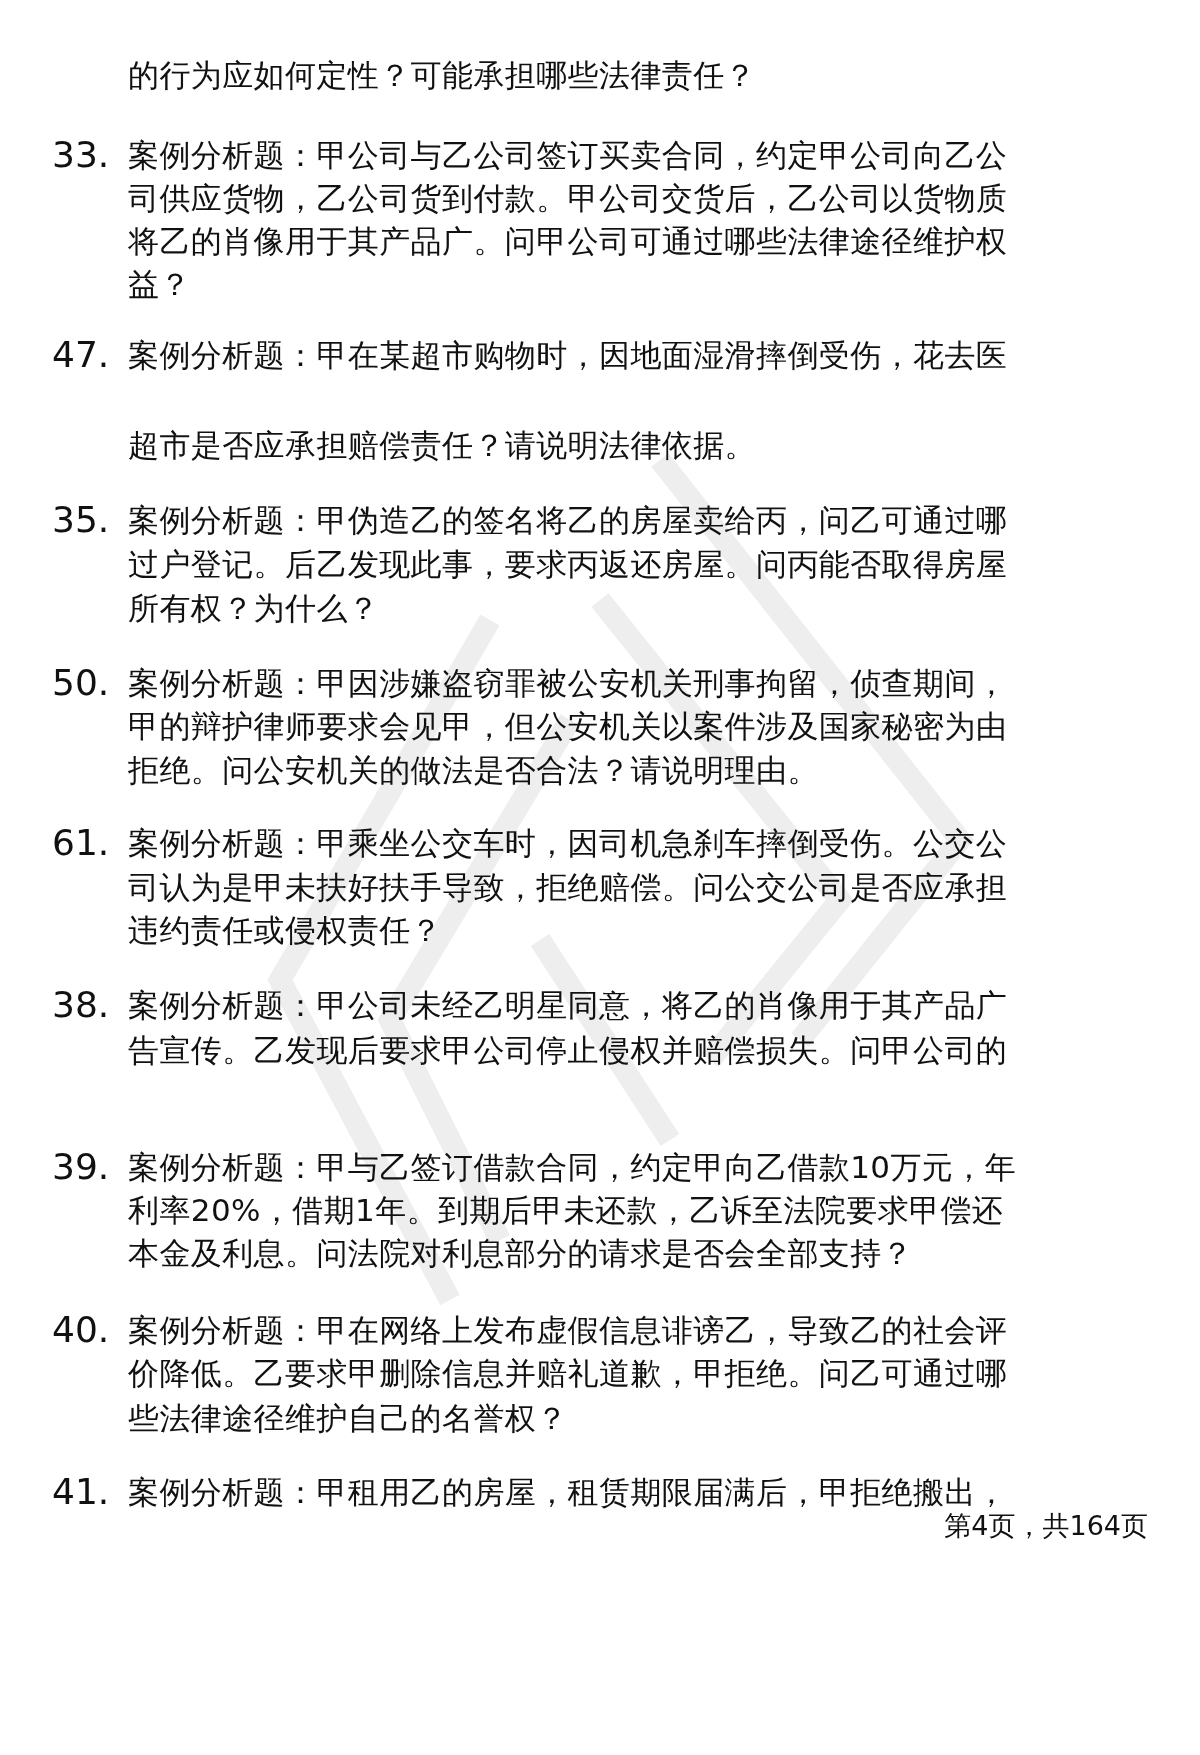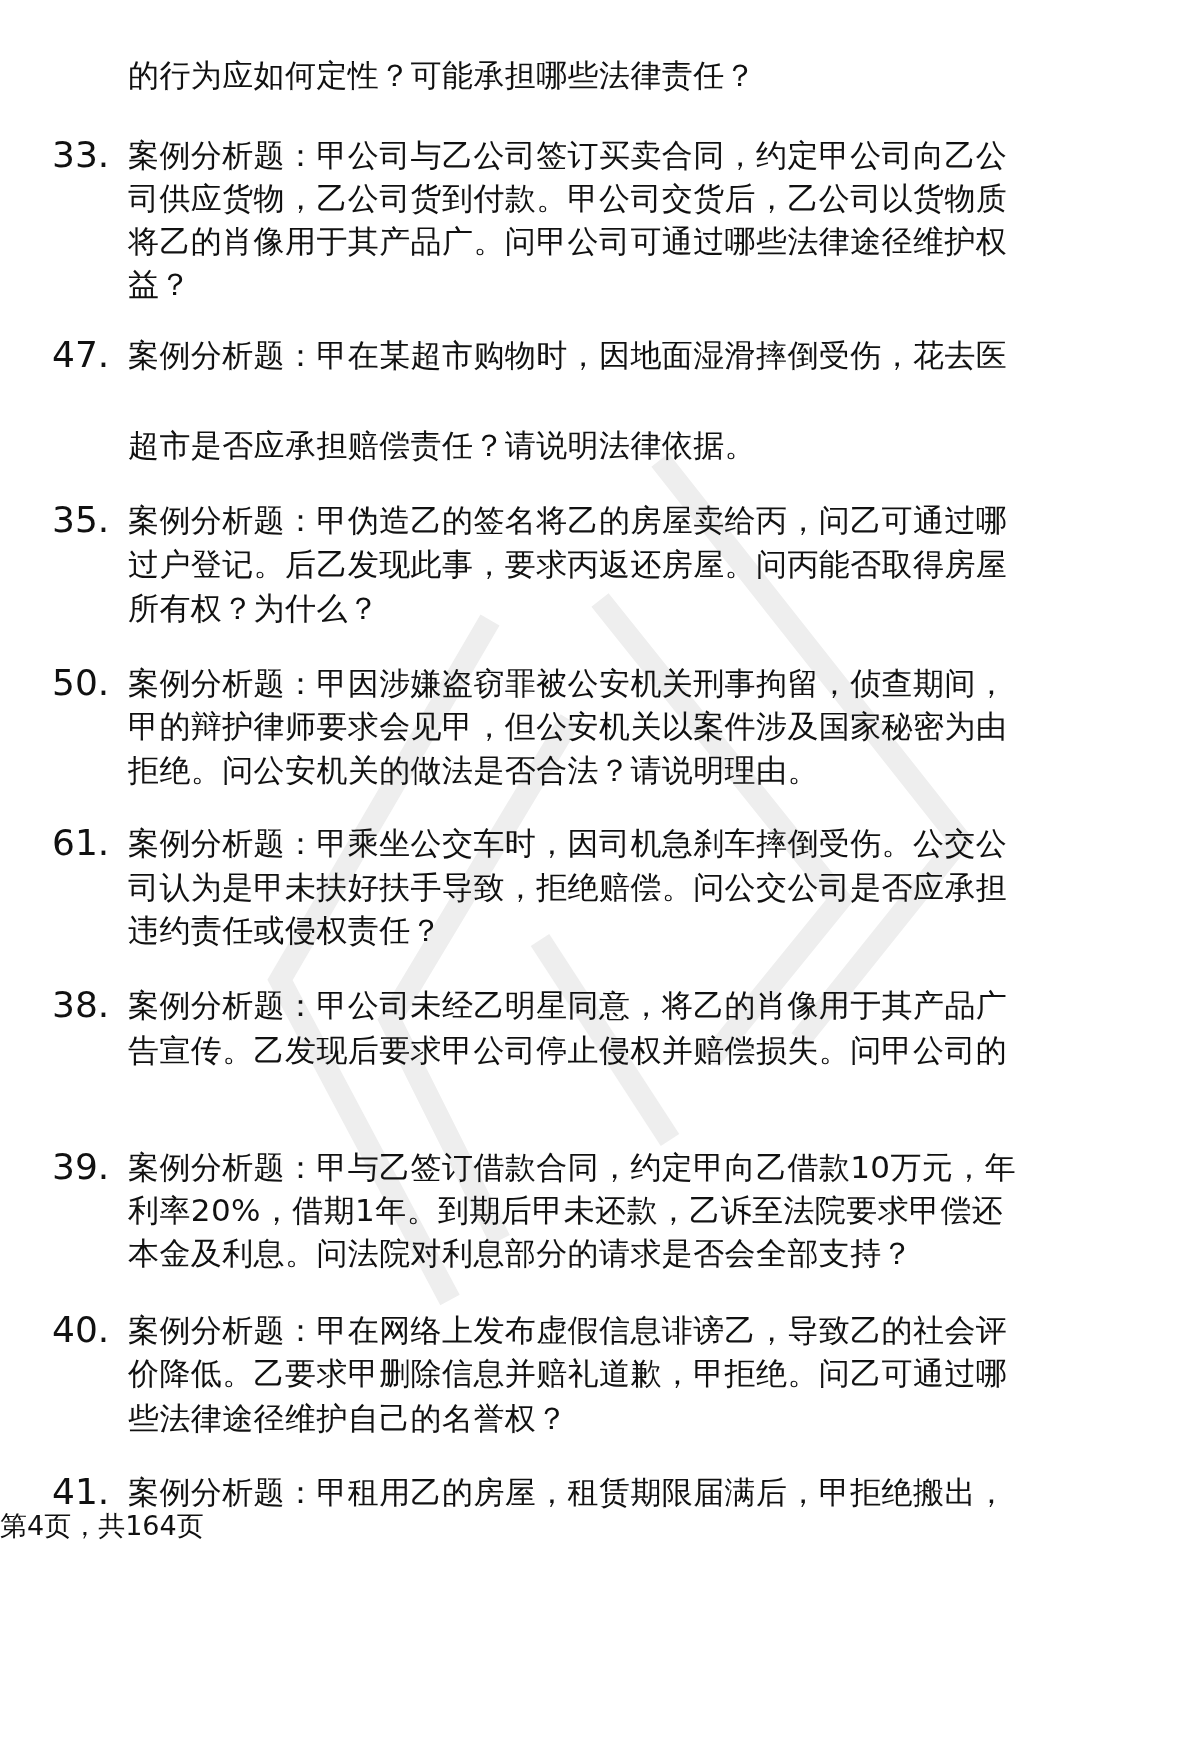--- a/index.html
+++ b/index.html
@@ -2,21 +2,21 @@
 <html><head>
 <meta charset="utf-8">
 <style>
   html, body { margin:0; padding:0; background:#ffffff; }
   body { width:1200px; height:1755px; position:relative; overflow:hidden;
          font-family:"DejaVu Sans","Liberation Sans",sans-serif; color:#111; }
   .page { position:absolute; left:0; top:0; width:1200px; height:1755px; }
   .watermark { position:absolute; left:240px; top:420px; width:760px; height:900px; pointer-events:none; }
   .line { position:absolute; left:128px; font-size:31px; line-height:44px; white-space:nowrap; letter-spacing:0.4px; }
   .num { position:absolute; left:52px; font-size:36px; line-height:44px; }
-  .footer { position:absolute; left:0; width:1148px; text-align:left; top:1506px; font-size:27px; line-height:40px; }
+  .footer { position:absolute; left:0; width:1148px; text-align:right; top:1506px; font-size:27px; line-height:40px; }
 </style>
 </head>
 <body>
 
 <div class="page">
 
   <svg class="watermark" viewBox="0 0 760 900">
     <g fill="none" stroke="#eeeeee" stroke-width="22" stroke-linejoin="miter">
       <path d="M420 40 L720 420 L560 620"></path>
       <path d="M360 180 L600 480 L470 640"></path>

